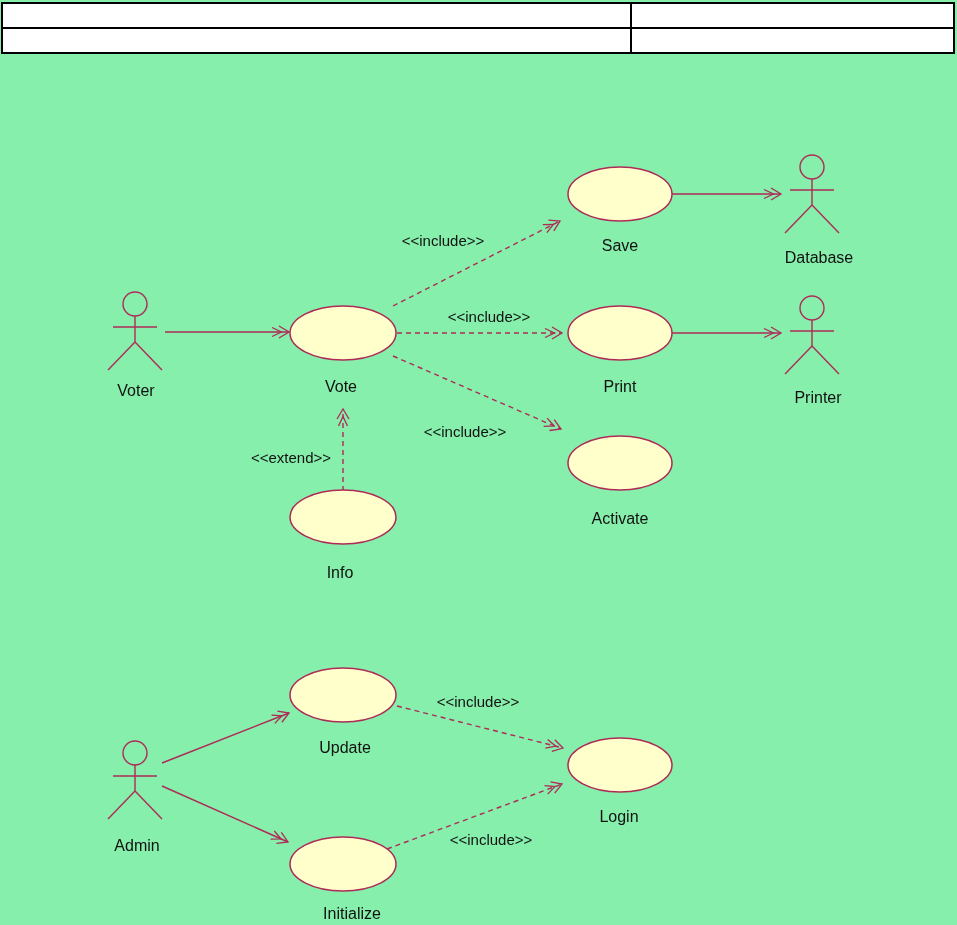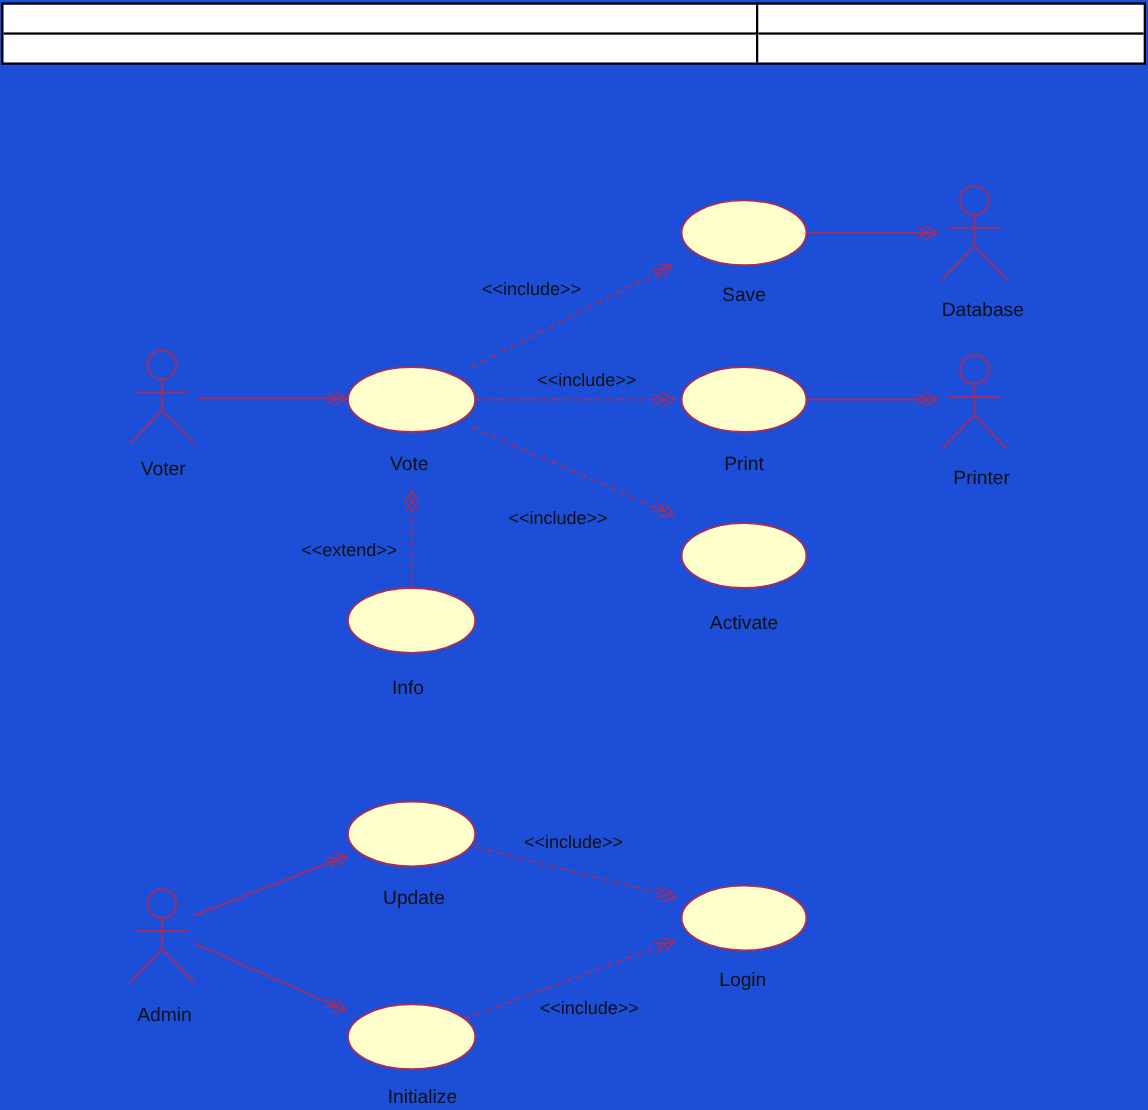--- a/index.html
+++ b/index.html
@@ -5,21 +5,21 @@
   html, body {
     margin: 0;
     padding: 0;
     background: #ffffff;
     font-family: "Liberation Sans", sans-serif;
   }
   .page {
     position: relative;
     width: 957px;
     height: 925px;
-    background: #1d4ed8;
+    background: #86efac;
     overflow: hidden;
   }
   
   .doc-table {
     position: absolute;
     left: 1px;
     top: 2px;
     width: 950px;
     height: 48px;
     border: 2px solid #000;

